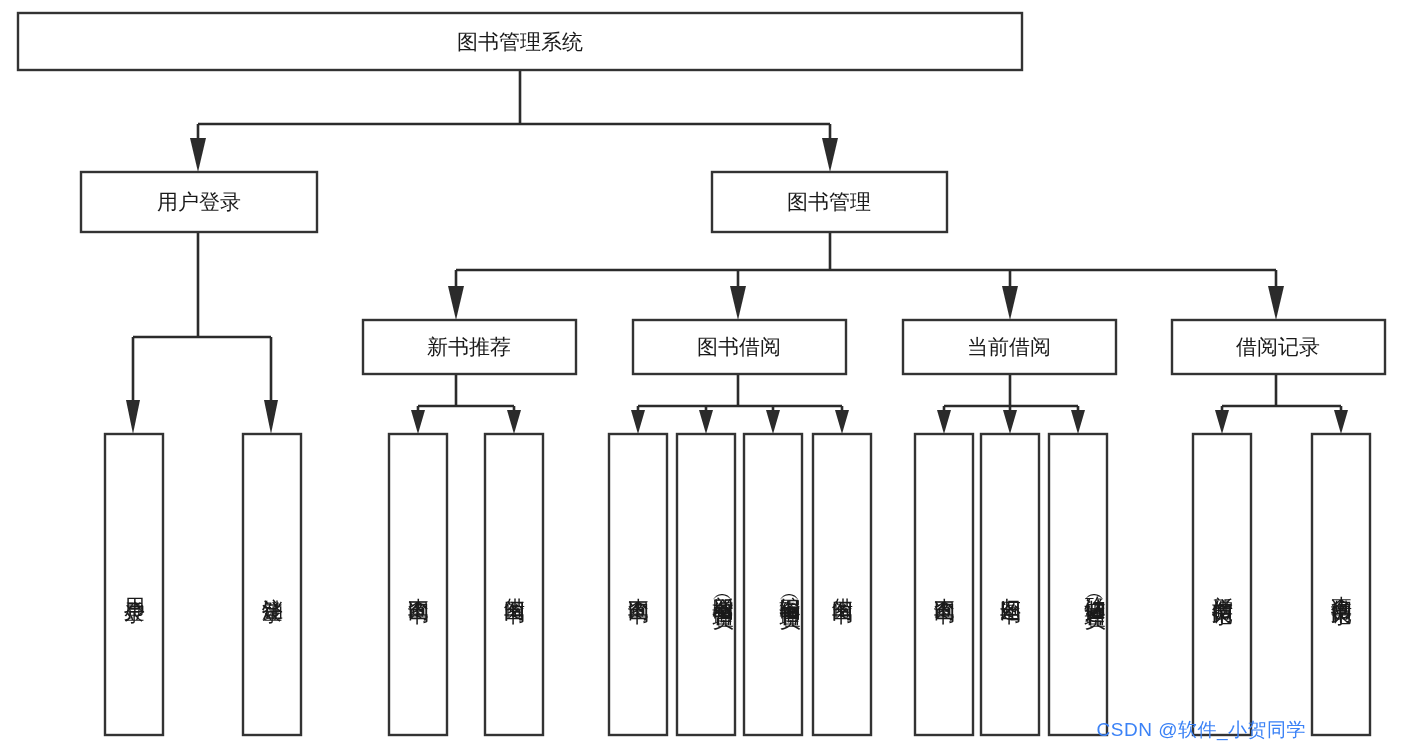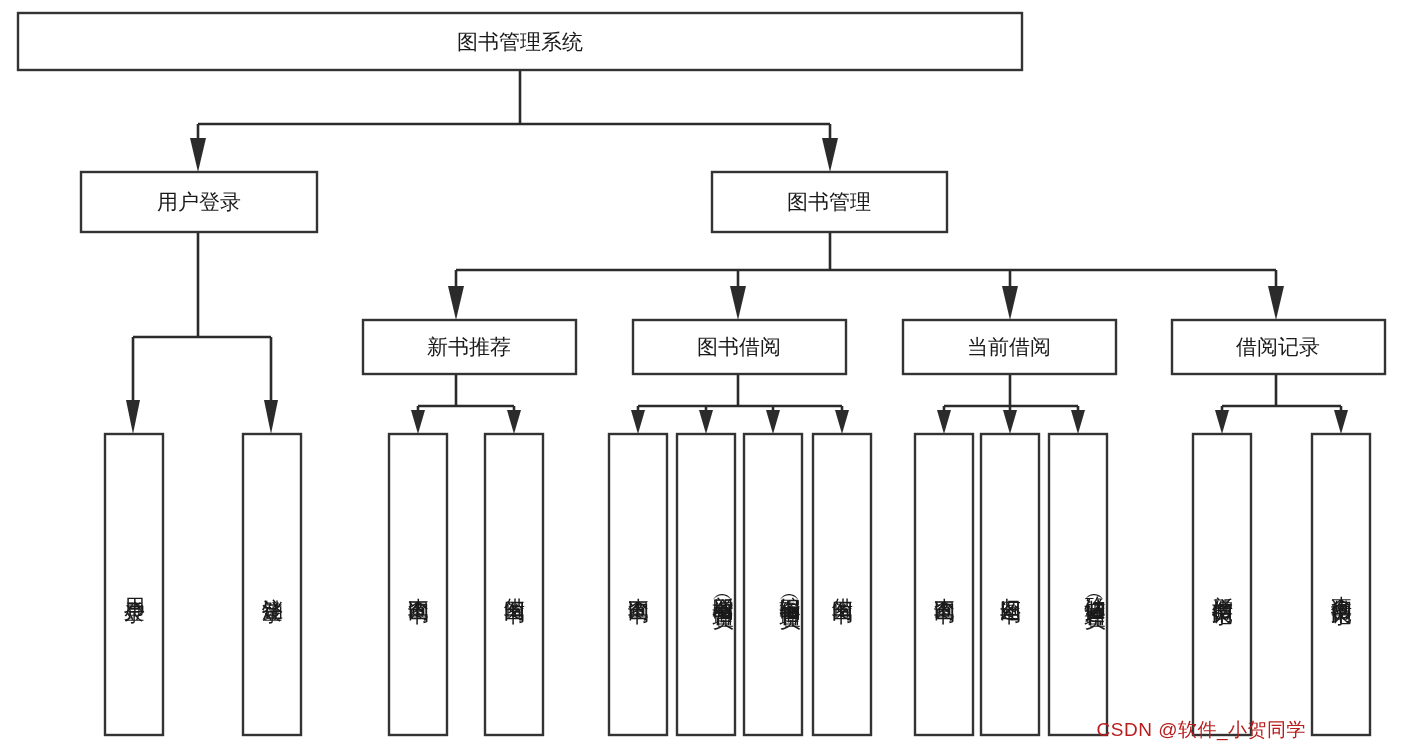--- a/index.html
+++ b/index.html
@@ -66,21 +66,21 @@
   }
   .leaf-label.centered {
     align-items: center;
   }
   .watermark {
     position: absolute;
     right: 8px;
     bottom: 4px;
     font-family: "Liberation Sans", "DejaVu Sans", sans-serif;
     font-size: 19px;
-    color: #b91c1c;
+    color: #3b82f6;
     letter-spacing: 0.5px;
     user-select: none;
   }
 </style>
 </head>
 <body>
 
 <div id="diagram-root">
 
   <svg class="diagram-canvas" viewBox="0 0 1405 747">

